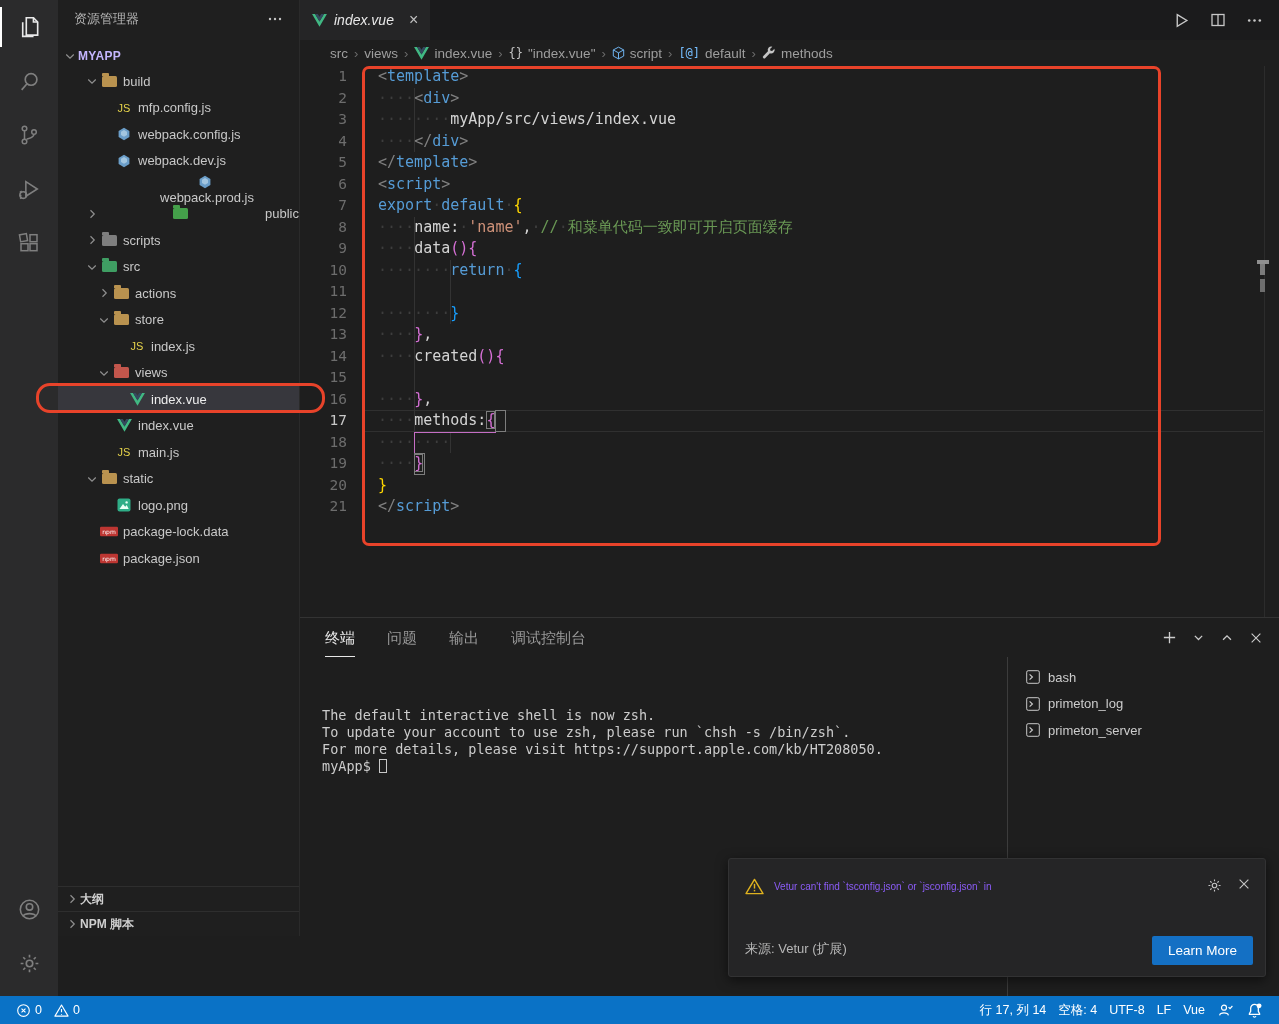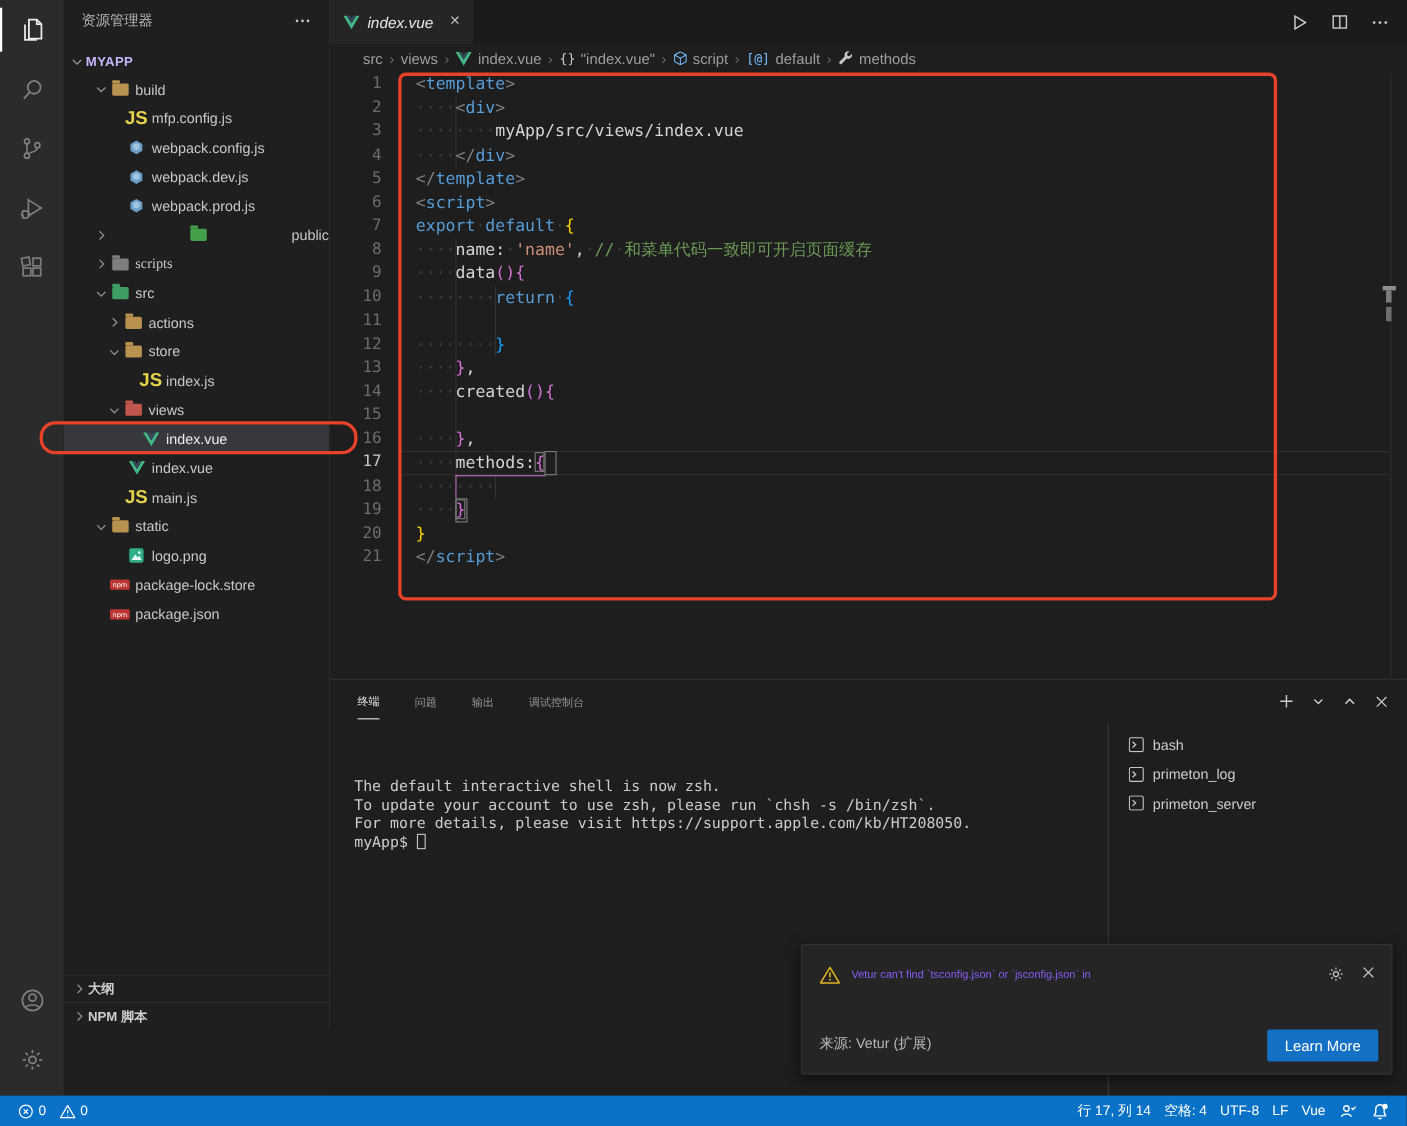--- a/index.html
+++ b/index.html
@@ -20,21 +20,21 @@
 .sb-more{margin-left:auto;color:#c5c5c5;cursor:pointer}
 .sb-sec{height:24px;display:flex;align-items:center;font-weight:bold;font-size:12px;color:#c4b5fd;letter-spacing:.3px;cursor:pointer;padding-left:4px}
 .tree{position:absolute;top:68px;left:0;right:0}
 .trow{height:26.5px;display:flex;align-items:center;color:#c8c8c8;font-size:13px;cursor:pointer}
 .trow.sel{background:#37373d;color:#ededed}
 .chv{width:16px;height:16px;display:flex;align-items:center;justify-content:center;color:#8f8f8f;flex:none}
 .chv.d{transform:rotate(90deg)}
 .ficon{width:18px;height:16px;display:flex;align-items:center;justify-content:center;flex:none;margin-right:5px}
 .fold{width:15px;height:11px;border-radius:1.5px;position:relative;display:inline-block}
 .fold::before{content:'';position:absolute;left:0;top:-3px;width:7px;height:3px;border-radius:1px 1px 0 0;background:inherit}
-.jsb{color:#e6d34a;font-weight:bold;font-size:17px}
+.jsb{color:#e6d34a;font-weight:normal;font-size:11px}
 .sb-bottom{position:absolute;left:0;bottom:0;right:0}
 .sb-brow{height:25px;border-top:1px solid #2e2e2e;display:flex;align-items:center;font-weight:bold;font-size:12px;color:#cfcfcf;padding-left:6px;cursor:pointer}
 
 
 .main{position:absolute;left:300px;top:0;right:0;height:996px;background:#1e1e1e}
 .tabstrip{height:40px;background:#1b1b1c;display:flex;position:relative}
 .tab{background:#252526;display:flex;align-items:center;padding:0 12px;gap:7px;color:#e8e8e8;font-size:14px;cursor:pointer}
 .tab-label{font-style:italic}
 .tab-close{color:#c0c0c0;font-size:16px;margin-left:8px;cursor:pointer}
 .ed-actions{position:absolute;right:16px;top:0;height:40px;display:flex;align-items:center;gap:20px;color:#c7c7c7}
@@ -54,21 +54,21 @@
 .tk-b2m{color:#d670d6;outline:1px solid #7d7d7d;outline-offset:-1px}
 .ov{position:absolute;z-index:0}
 .curline{left:62px;right:16px;height:21.5px;border-top:1px solid #303030;border-bottom:1px solid #303030;top:344px}
 .guide{width:1px;background:#333}
 .pg{background:#c56ec5}
 .edge{left:auto;right:14px;top:0;bottom:0;width:1px;background:#2c2c2c}
 .ruler{background:#8f8f8f}
 
 
 .panel{position:absolute;left:0;right:0;top:617px;height:379px;background:#1e1e1e;border-top:1px solid #333}
-.ptabs{height:39px;display:flex;align-items:center;padding-left:25px;gap:32px;font-size:10px;color:#989898;position:relative}
+.ptabs{height:39px;display:flex;align-items:center;padding-left:25px;gap:32px;font-size:15px;color:#989898;position:relative}
 .ptab{cursor:pointer;padding:10px 0 8px}
 .ptab.active{color:#e7e7e7;border-bottom:1.5px solid #e7e7e7}
 .pactions{position:absolute;right:16px;top:0;height:39px;display:flex;gap:15px;align-items:center;color:#cccccc}
 .pactions span{cursor:pointer;display:flex}
 .tout{position:absolute;left:22px;top:89px;font-family:"DejaVu Sans Mono",monospace;font-size:13.5px;line-height:17px;color:#cccccc;white-space:pre}
 .tcursor{display:inline-block;width:8px;height:14px;border:1px solid #c8c8c8;vertical-align:-2px;margin-left:8px}
 .tlist{position:absolute;left:707px;top:39px;bottom:0;right:0;border-left:1px solid #3c3c3c;padding-top:7px}
 .titem{height:26.5px;display:flex;align-items:center;gap:8px;padding-left:18px;color:#cccccc;font-size:13px;cursor:pointer}
 .termi{display:flex;flex:none}
 
@@ -216,41 +216,41 @@
         </div>
         <div class="trow" style="padding-left: 57px;">
           <span class="ficon">
             <svg width="14" height="14" viewBox="0 0 14 14">
               <path d="M7 .8l5.4 3.1v6.2L7 13.2 1.6 10.1V3.9z" fill="#6b9ec9"></path>
               <path d="M7 3l3 1.7v3.4L7 9.8 4 8.1V4.7z" fill="#a3c6e0"></path>
             </svg>
           </span>
           <span>webpack.dev.js</span>
         </div>
-        <div class="trow" style="padding-left: 57px;">
+        <div class="trow" style="padding-left: 57px; flex-direction: column;">
           <span class="ficon">
             <svg width="14" height="14" viewBox="0 0 14 14">
               <path d="M7 .8l5.4 3.1v6.2L7 13.2 1.6 10.1V3.9z" fill="#6b9ec9"></path>
               <path d="M7 3l3 1.7v3.4L7 9.8 4 8.1V4.7z" fill="#a3c6e0"></path>
             </svg>
           </span>
           <span>webpack.prod.js</span>
         </div>
         <div class="trow" style="padding-left: 26px; justify-content: space-between;">
           <span class="chv ">
             <svg width="12" height="12" viewBox="0 0 16 16" fill="none" stroke="currentColor" stroke-width="1.6">
               <path d="M6 3l5 5-5 5"></path>
             </svg>
           </span>
           <span class="ficon">
             <span class="fold" style="background:#44a04a"></span>
           </span>
           <span>public</span>
         </div>
-        <div class="trow" style="padding-left: 26px; font-family: Liberation Serif, serif;">
+        <div class="trow" style="padding-left: 26px;">
           <span class="chv ">
             <svg width="12" height="12" viewBox="0 0 16 16" fill="none" stroke="currentColor" stroke-width="1.6">
               <path d="M6 3l5 5-5 5"></path>
             </svg>
           </span>
           <span class="ficon">
             <span class="fold" style="background:#7e7e7e"></span>
           </span>
           <span>scripts</span>
         </div>
@@ -349,21 +349,21 @@
           </span>
           <span>logo.png</span>
         </div>
         <div class="trow" style="padding-left: 42px;">
           <span class="ficon">
             <svg width="21" height="11" viewBox="0 0 21 11">
               <rect width="21" height="11" rx="1.5" fill="#bd3632"></rect>
               <text x="10.5" y="8.4" font-size="7" fill="#fff" text-anchor="middle" font-family="DejaVu Sans, sans-serif">npm</text>
             </svg>
           </span>
-          <span>package-lock.store</span>
+          <span>package-lock.data</span>
         </div>
         <div class="trow" style="padding-left: 42px;">
           <span class="ficon">
             <svg width="21" height="11" viewBox="0 0 21 11">
               <rect width="21" height="11" rx="1.5" fill="#bd3632"></rect>
               <text x="10.5" y="8.4" font-size="7" fill="#fff" text-anchor="middle" font-family="DejaVu Sans, sans-serif">npm</text>
             </svg>
           </span>
           <span>package.json</span>
         </div>

